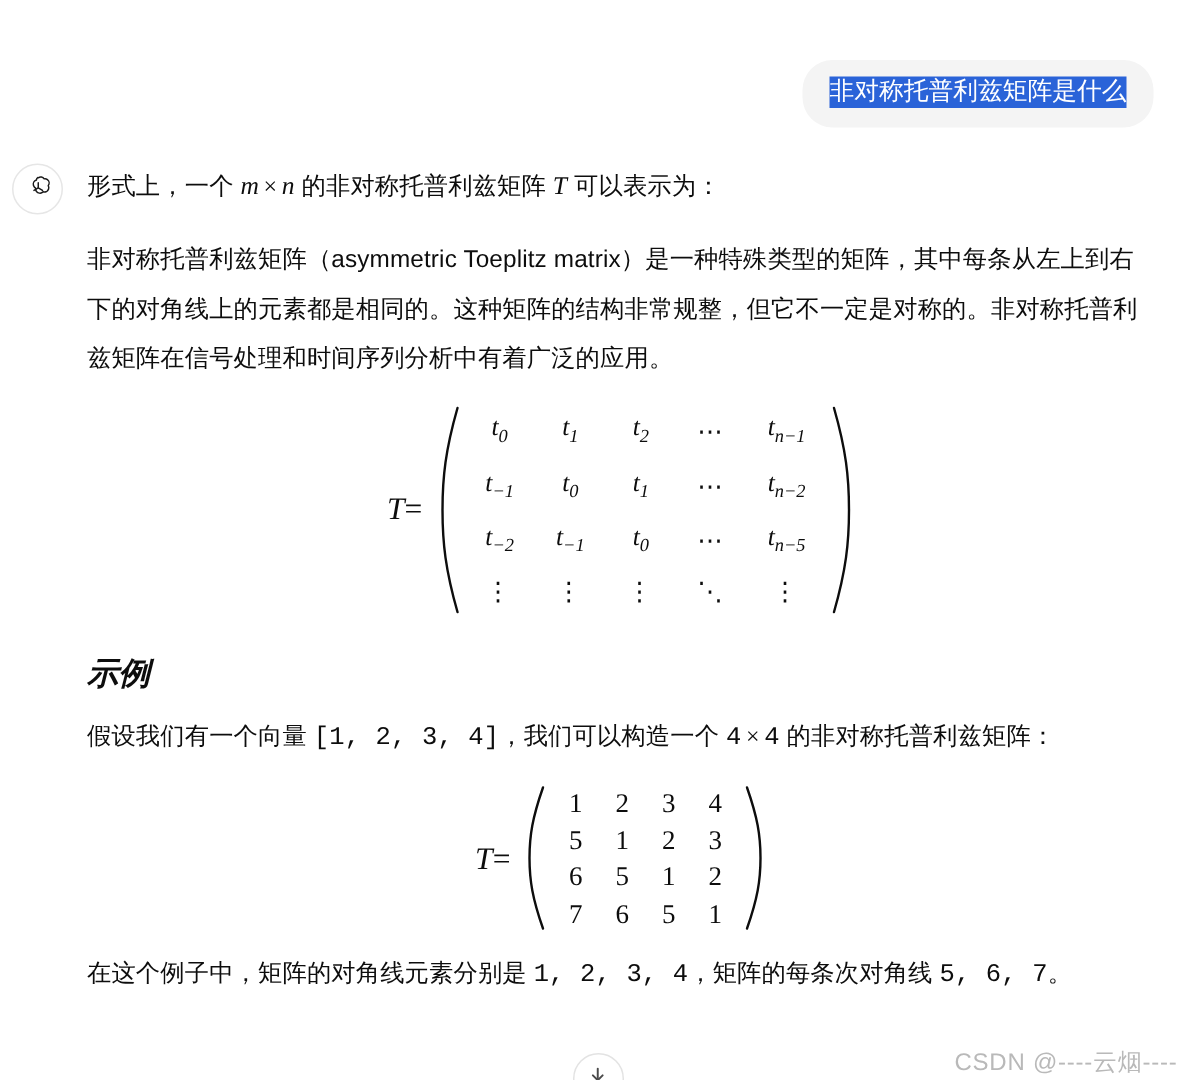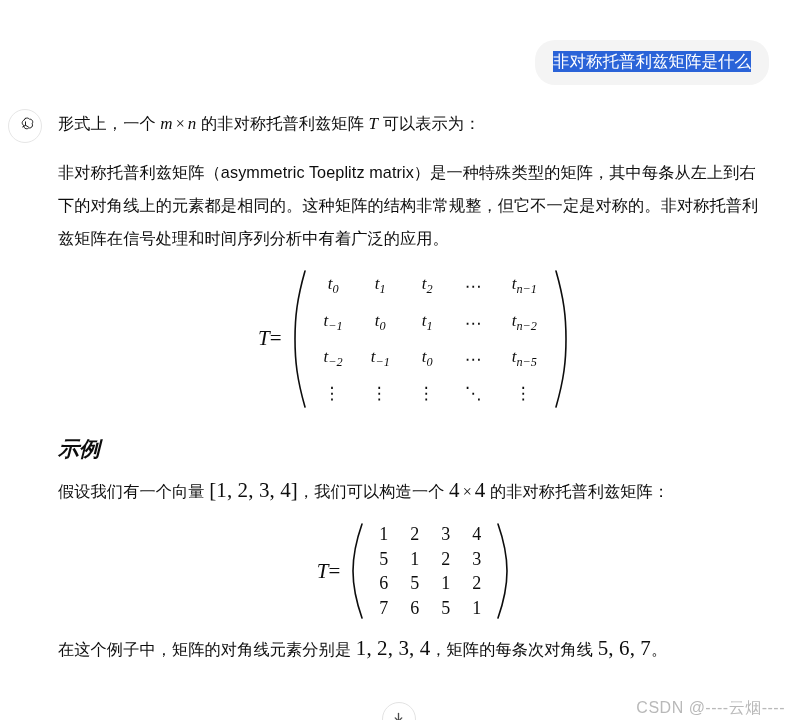--- a/index.html
+++ b/index.html
@@ -91,23 +91,23 @@
     font-style: italic;
   }
 
   
   .mathi {
     font-family: "Liberation Serif", "DejaVu Serif", serif;
     font-style: italic;
     font-size: 17px;
   }
   .mathn {
-    font-family: Liberation Serif, serif;
+    font-family: Liberation Mono, monospace;
     font-style: normal;
-    font-size: 21px;
+    font-size: 17px;
   }
   .mathi sub, .mathn sub {
     font-size: 0.72em;
     font-style: italic;
   }
   .op {
     font-family: "Liberation Serif", "DejaVu Serif", serif;
     font-style: normal;
     font-size: 16px;
     padding: 0 3px;

